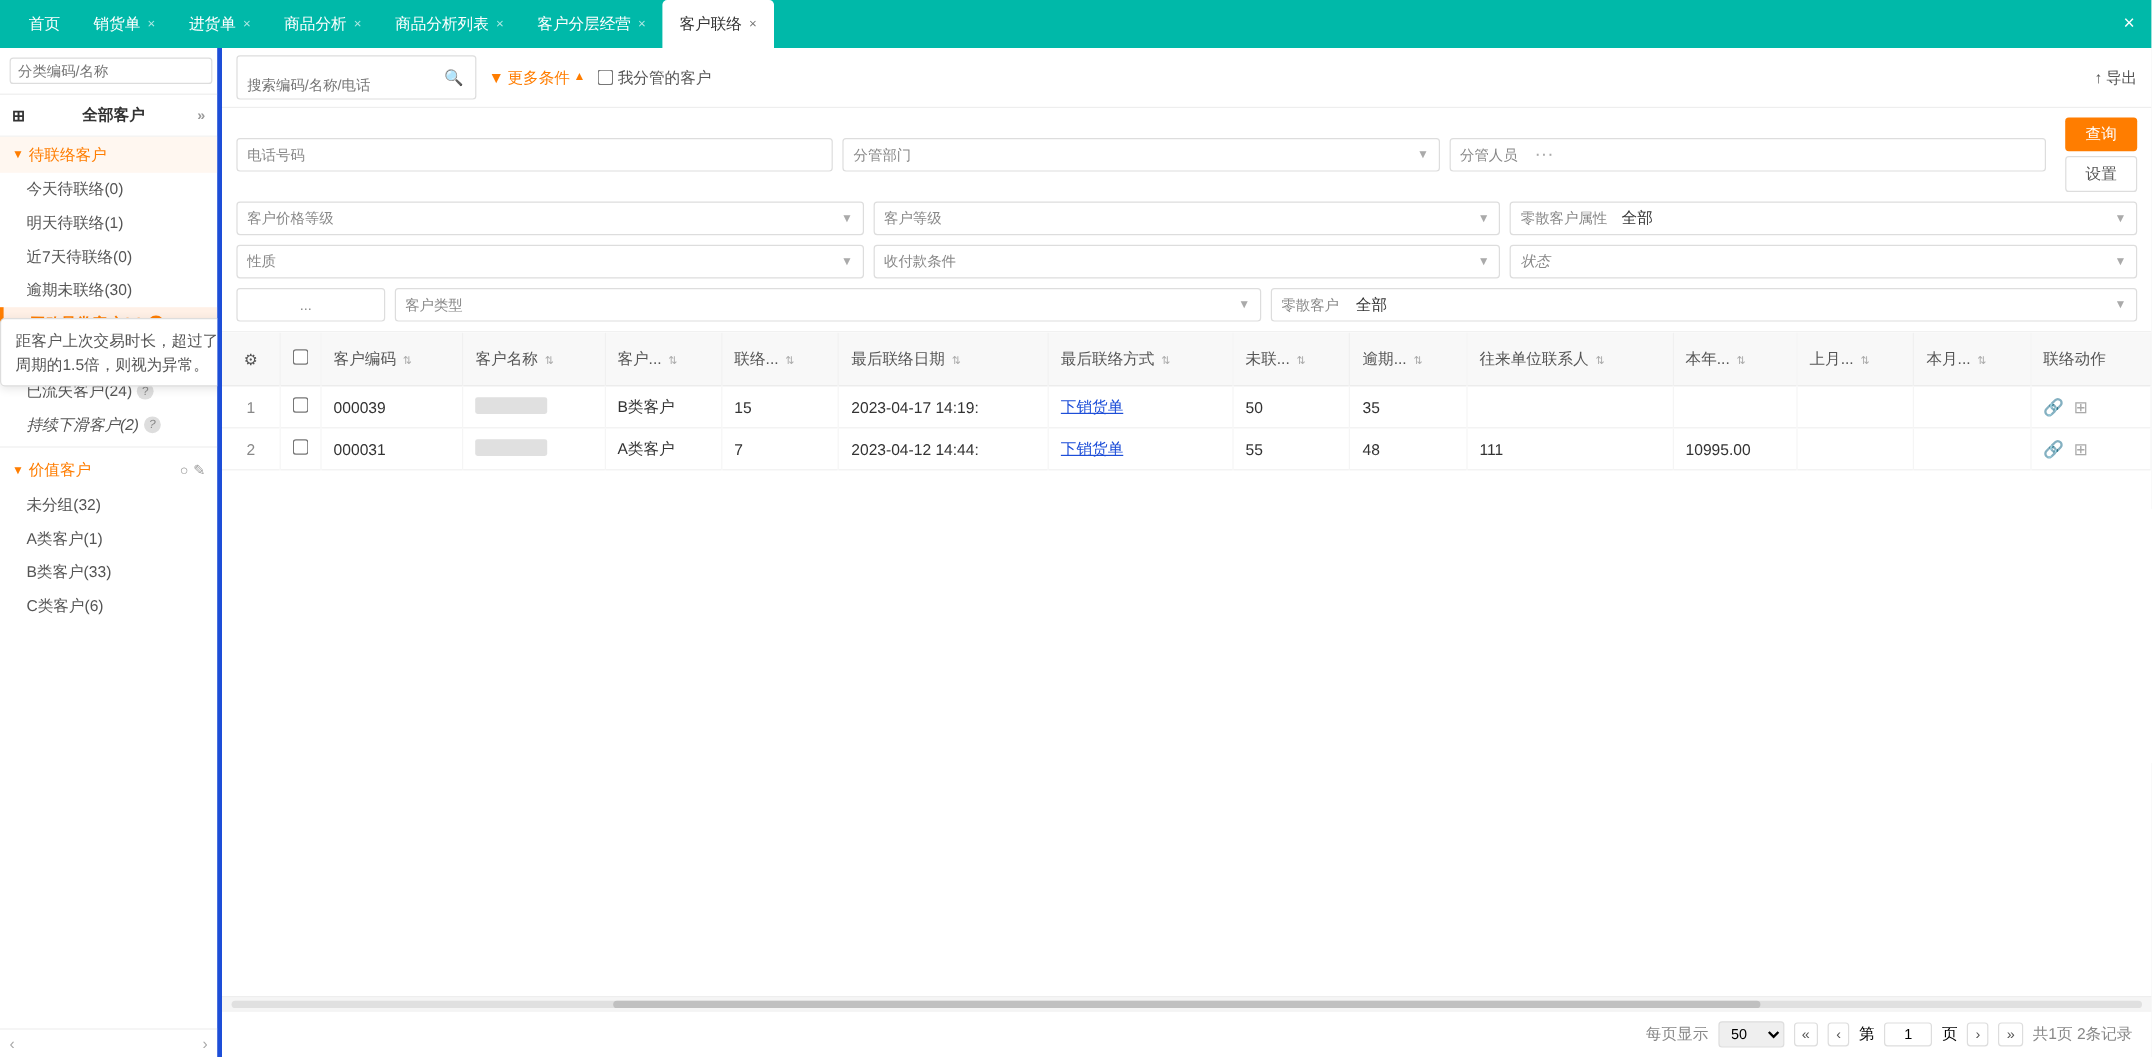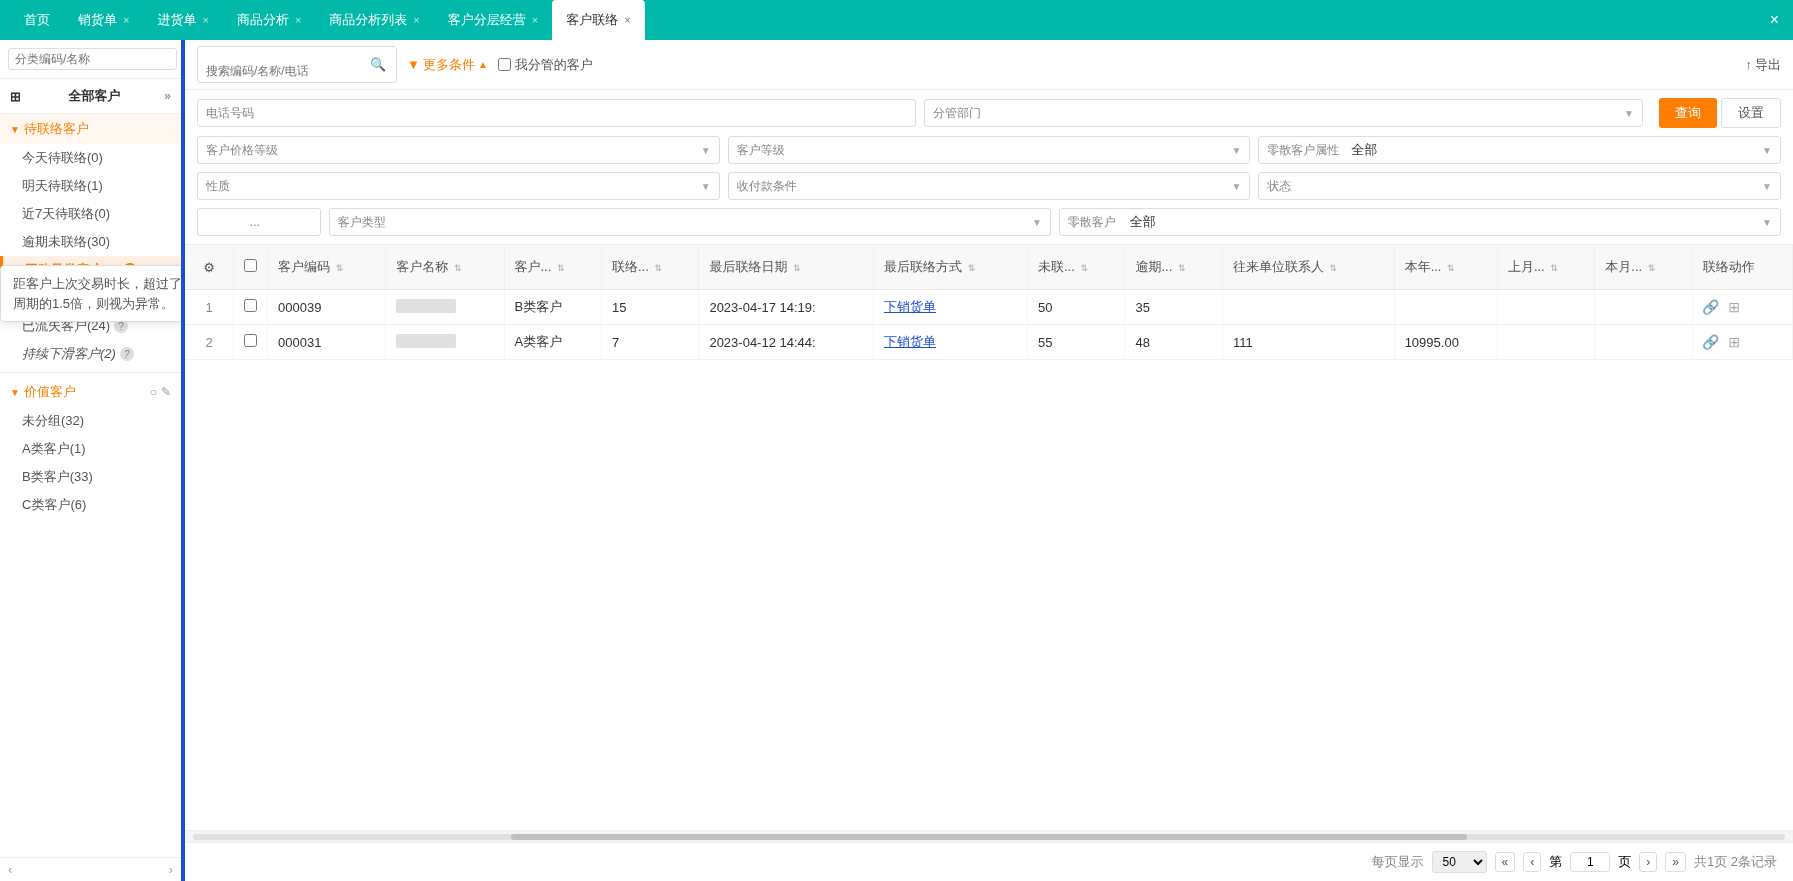--- a/index.html
+++ b/index.html
@@ -118,21 +118,21 @@
       display: flex; align-items: center; flex: 1; border: 1px solid #ddd;
       border-radius: 3px; padding: 4px 8px; min-height: 28px; position: relative;
     }
     .filter-field label {
       color: #888; font-size: 12px; white-space: nowrap; margin-right: 8px; min-width: 50px;
     }
     .filter-field .arrow-down {
       margin-left: auto; color: #aaa; font-size: 10px;
     }
     .filter-btn-group {
-      display: flex; flex-direction: row; gap: 4px; margin-left: 8px;
+      display: flex; flex-direction: column; gap: 4px; margin-left: 8px;
     }
     .btn-query {
       background: #ff7d00; color: #fff; border: none; border-radius: 3px;
       padding: 5px 16px; cursor: pointer; font-size: 13px; white-space: nowrap;
     }
     .btn-setting {
       background: #fff; color: #555; border: 1px solid #ddd; border-radius: 3px;
       padding: 5px 16px; cursor: pointer; font-size: 13px; white-space: nowrap;
     }
     .filter-dots { color: #aaa; cursor: pointer; font-size: 16px; padding: 0 4px; }
@@ -356,20 +356,24 @@
     <div class="adv-filter">
 
       <div class="adv-filter-row">
         <div class="filter-field" style="flex:2;">
           <label>电话号码</label>
         </div>
         <div class="filter-field" style="flex:2;">
           <label>分管部门</label>
           <span class="arrow-down">▼</span>
         </div>
+        <div class="filter-field" style="flex:2;">
+          <label>分管人员</label>
+          <span class="filter-dots">···</span>
+        </div>
         <div class="filter-btn-group">
           <button class="btn-query">查询</button>
           <button class="btn-setting">设置</button>
         </div>
       </div>
 
       <div class="adv-filter-row">
         <div class="filter-field" style="flex:2;">
           <label>客户价格等级</label>
           <span class="arrow-down">▼</span>
@@ -387,21 +391,21 @@
 
       <div class="adv-filter-row">
         <div class="filter-field" style="flex:2;justify-content:space-between;">
           <label>性质</label>
           <span class="arrow-down">▼</span>
         </div>
         <div class="filter-field" style="flex:2;">
           <label>收付款条件</label>
           <span class="arrow-down">▼</span>
         </div>
-        <div class="filter-field" style="flex:2;">
+        <div class="filter-field" style="flex:2;font-style:italic;">
           <label>状态</label>
           <span class="arrow-down">▼</span>
         </div>
       </div>
 
       <div class="adv-filter-row">
         <div class="filter-field" style="flex:0.3;justify-content:center;">
           <label style="min-width:unset;">...</label>
         </div>
         <div class="filter-field" style="flex:2;">

